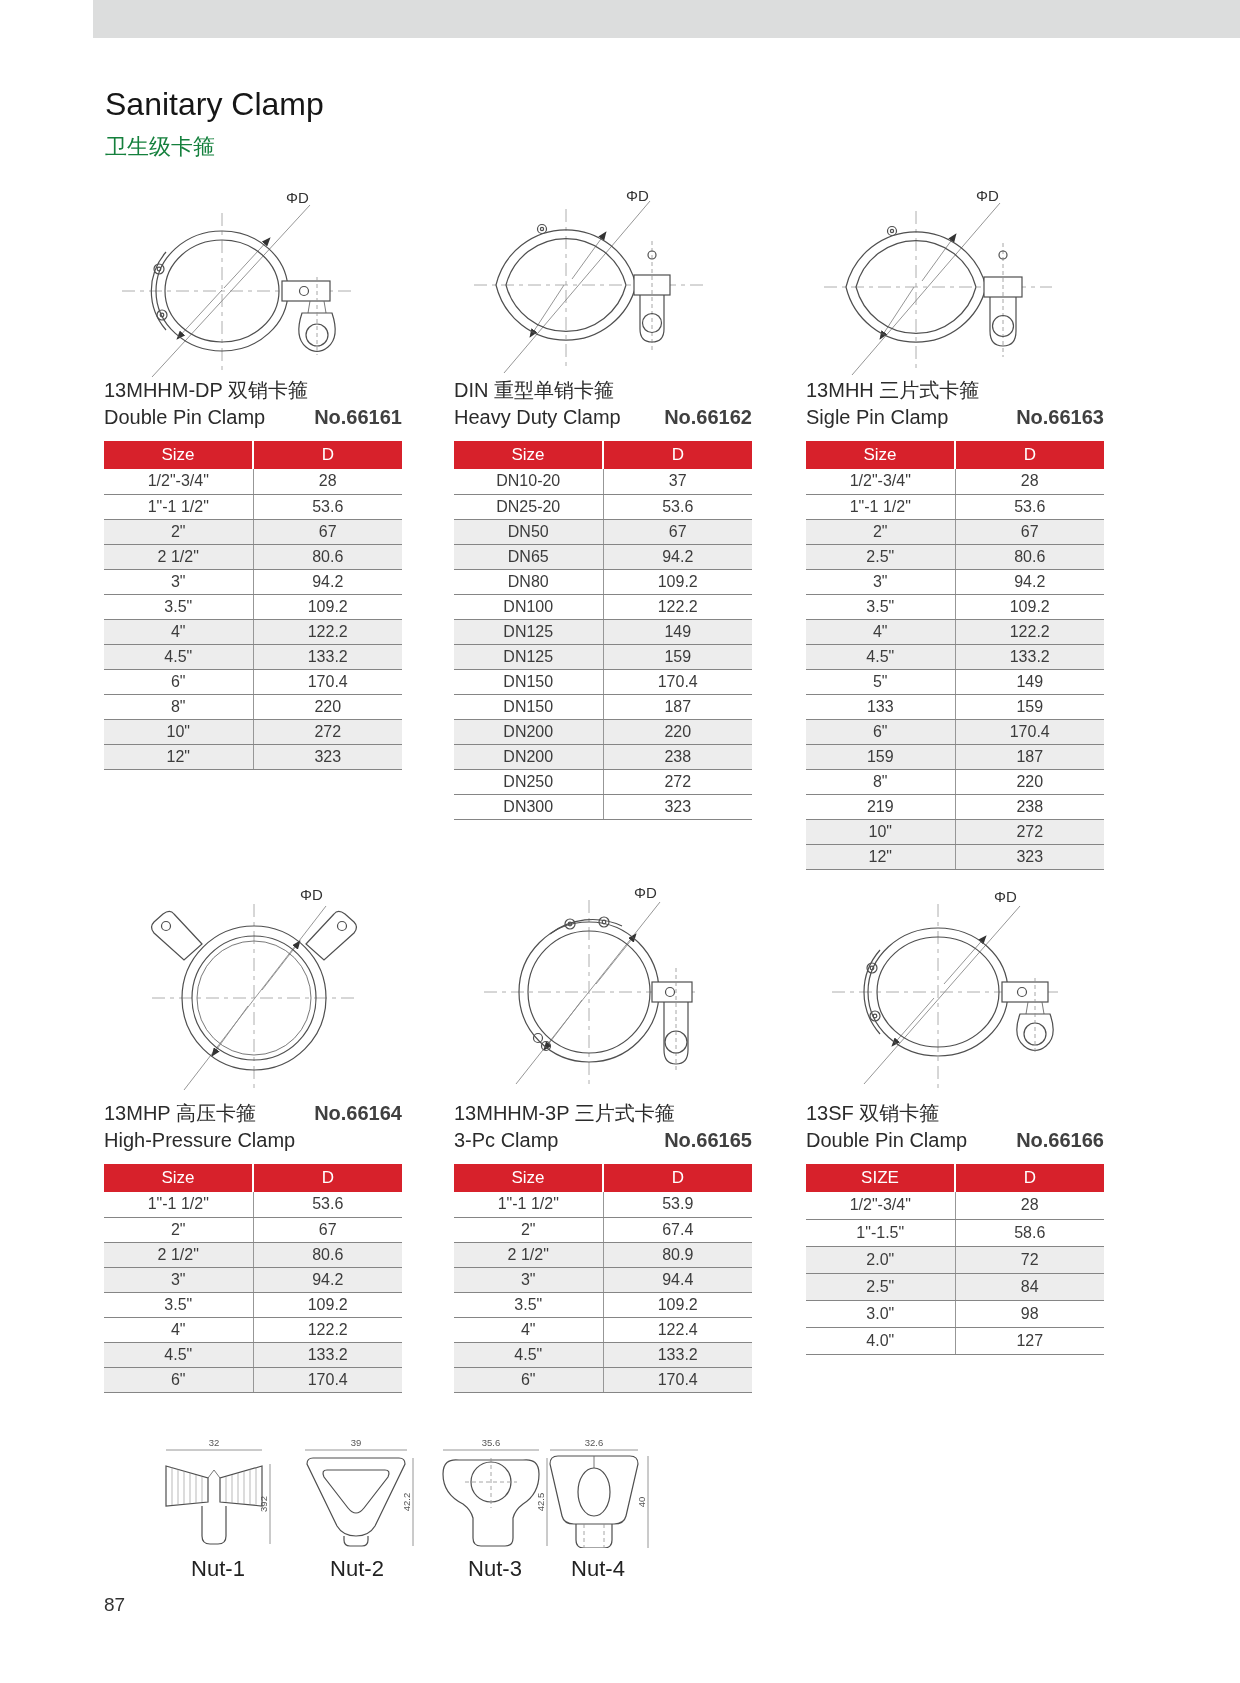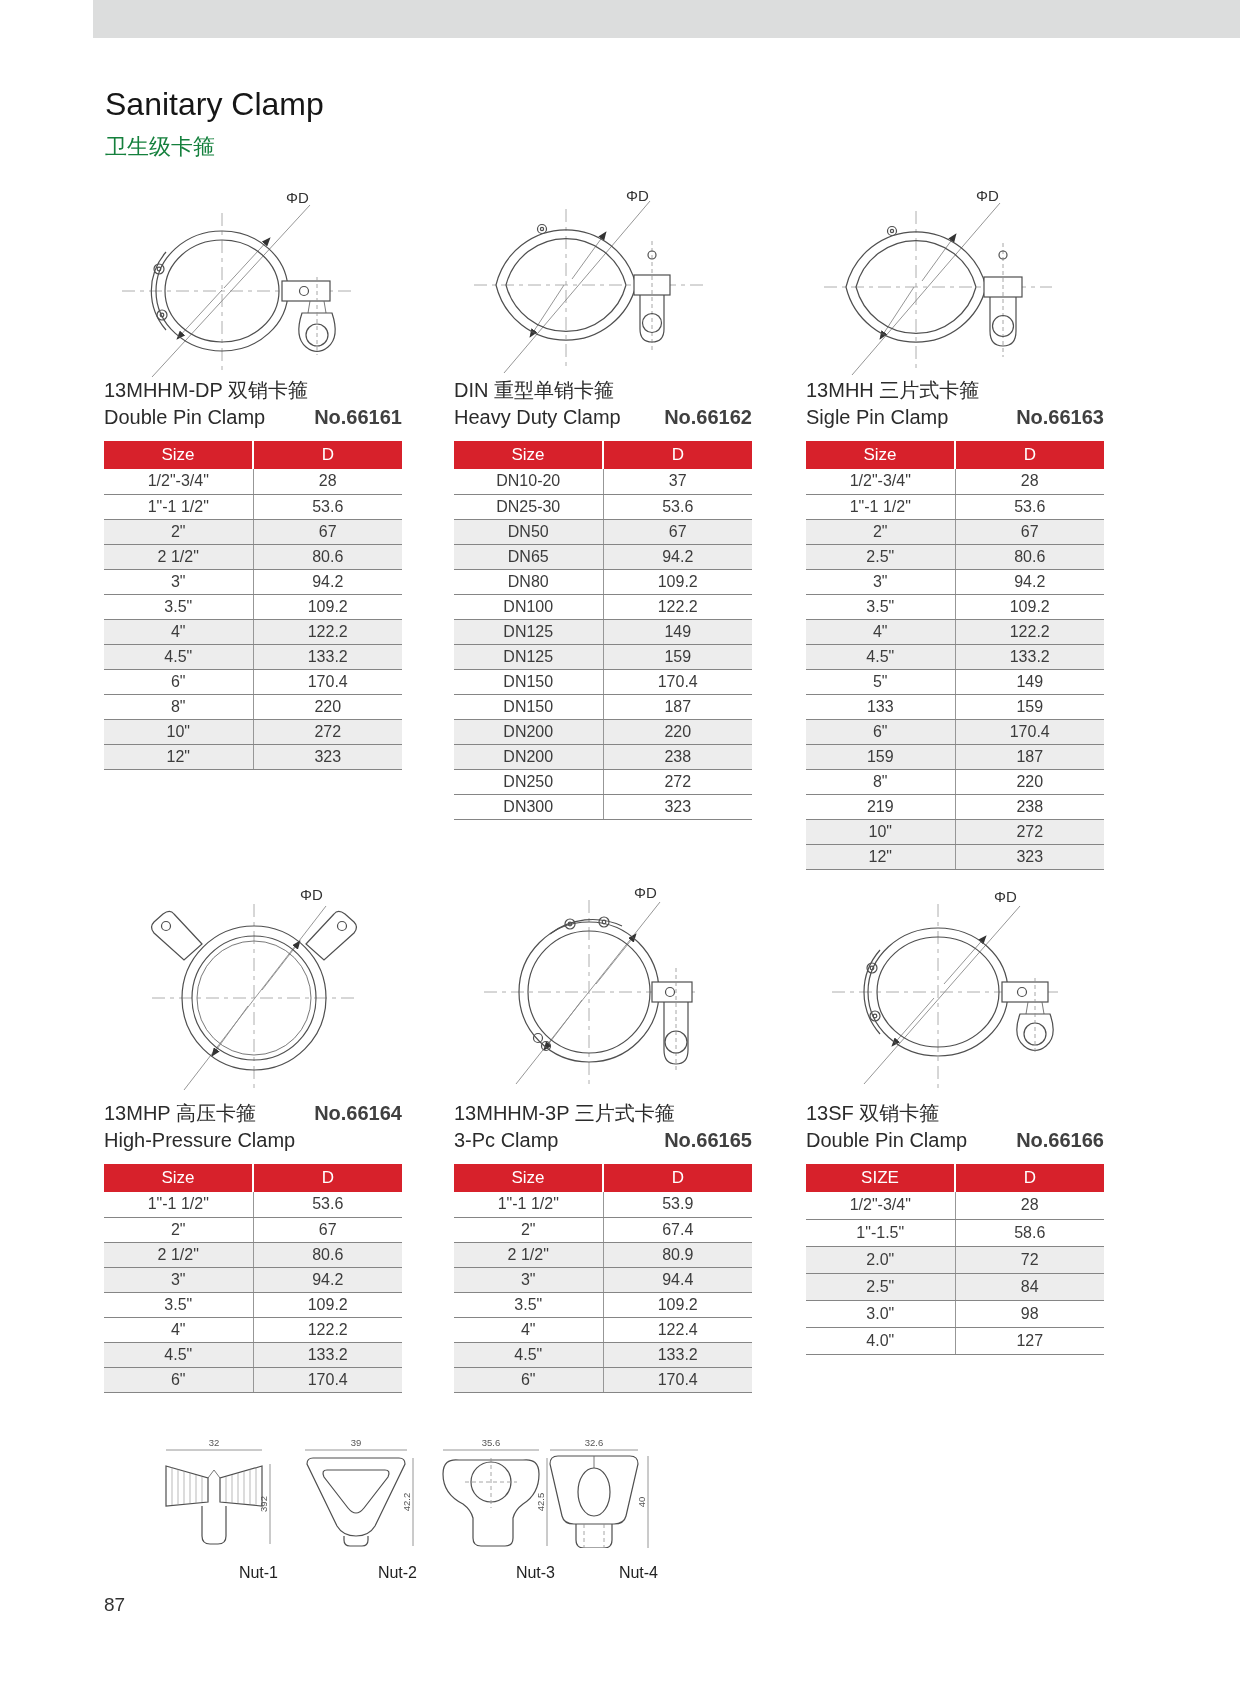--- a/index.html
+++ b/index.html
@@ -20,21 +20,21 @@
   table.spec{width:100%;border-collapse:collapse;table-layout:fixed;margin-top:10px;}
   .spec th{background:var(--red);color:#fff;font-size:17px;font-weight:normal;height:28px;text-align:center;}
   .spec th:first-child{border-right:2px solid #fff;}
   .spec td{height:25px;text-align:center;font-size:16px;color:var(--ink);
            border-bottom:1px solid #858585;background:#fff;}
   .spec td:first-child{border-right:1px solid #979797;}
   .spec tr.alt td{background:var(--alt);}
   .spec-6 td{height:27px;}
   .nut{position:absolute;top:1436px;width:120px;text-align:center;}
   .nut-1{left:158px;} .nut-2{left:297px;} .nut-3{left:435px;} .nut-4{left:538px;}
-  .nut-label{margin-top:12px;font-size:16px;color:#222;text-align:right;}
+  .nut-label{margin-top:4px;font-size:22px;color:#222;}
   .pagenum{position:absolute;left:104px;top:1594px;font-size:19px;color:#333;}
   svg .ln{stroke:#4f4f4f;stroke-width:1.2;fill:none;}
   svg .thin{stroke:#6a6a6a;stroke-width:0.9;fill:none;}
   svg .cl{stroke:#9a9a9a;stroke-width:0.8;fill:none;stroke-dasharray:13 5 4 5;}
   svg .dim{stroke:#8a8a8a;stroke-width:0.9;fill:none;}
   svg .dash{stroke:#8f8f8f;stroke-width:0.8;fill:none;stroke-dasharray:4 3;}
   svg text{font-family:"Liberation Sans",sans-serif;}
   svg .phid{font-size:15px;fill:#333;}
   svg .dimtxt{font-size:9.5px;fill:#555;}
   svg .whitefill{fill:#fff;}
@@ -188,21 +188,21 @@
       <th>D</th>
     </tr>
       </thead>
     <tbody>
 
     <tr>
         <td>DN10-20</td>
         <td>37</td>
       </tr>
         <tr>
-        <td>DN25-30</td>
+        <td>DN25-20</td>
         <td>53.6</td>
       </tr>
         <tr class="alt">
         <td>DN50</td>
         <td>67</td>
       </tr>
         <tr class="alt">
         <td>DN65</td>
         <td>94.2</td>
       </tr>

